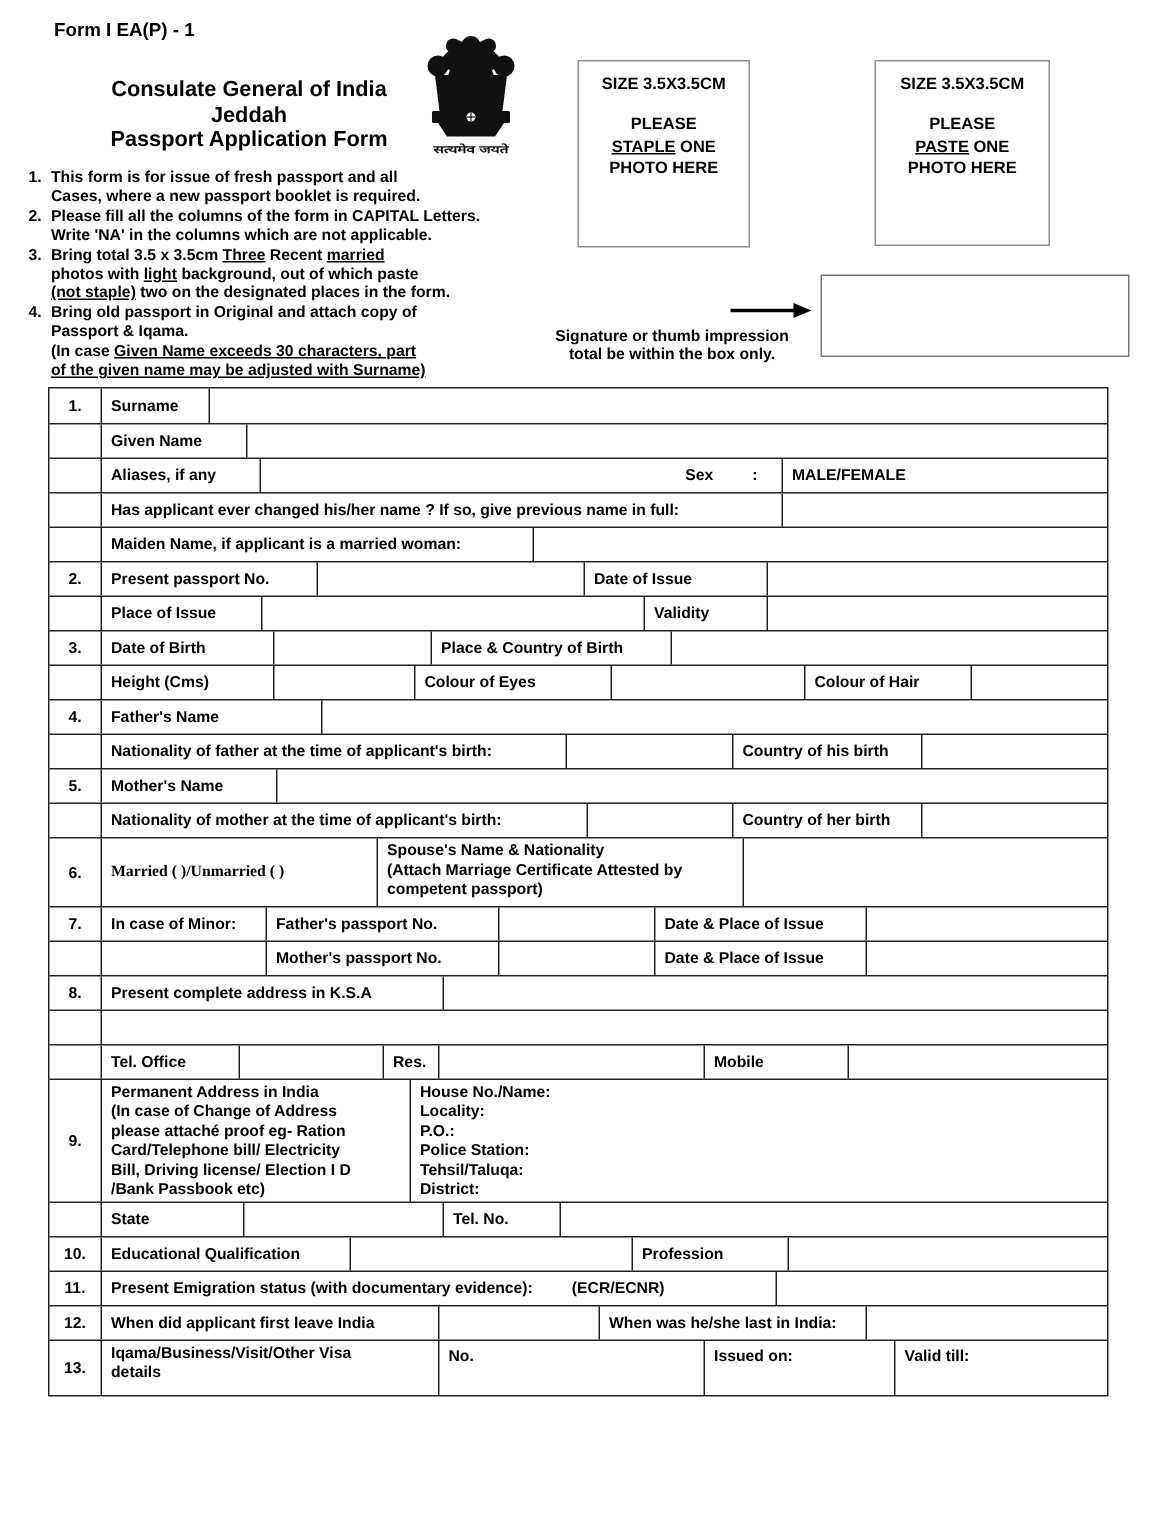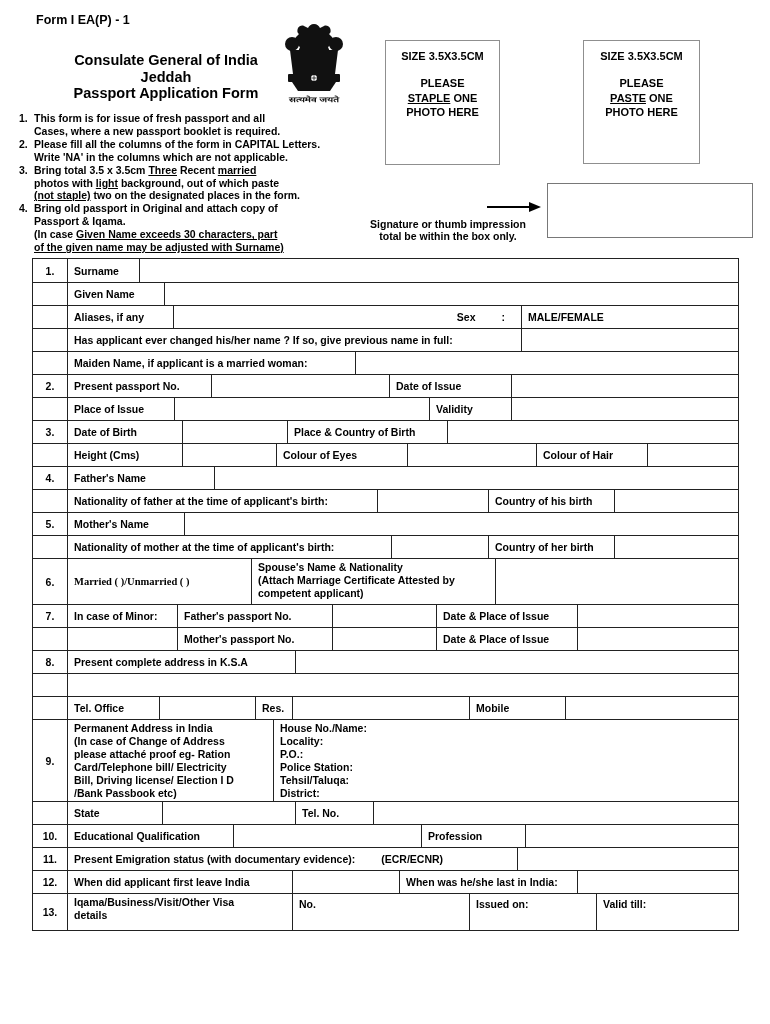--- a/index.html
+++ b/index.html
@@ -282,21 +282,21 @@
       <div class="trow" style="height: 46px;">
         <div class="cell ncell">
           <span>6.</span>
         </div>
         <div class="cell" style="width: 184px; font-family: Liberation Serif, serif;">
           <span class="ltext">Married (  )/Unmarried  (  )</span>
         </div>
         <div class="cell multi" style="width: 244px;">
           <div class="cline">Spouse's Name &amp; Nationality</div>
           <div class="cline">(Attach Marriage Certificate Attested by</div>
-          <div class="cline">competent applicant)</div>
+          <div class="cline">competent passport)</div>
         </div>
         <div class="cell" style="width: 241px;"></div>
       </div>
       <div class="trow" style="height: 23px;">
         <div class="cell ncell">
           <span>7.</span>
         </div>
         <div class="cell" style="width: 110px;">
           <span class="ltext">In case of Minor:</span>
         </div>

